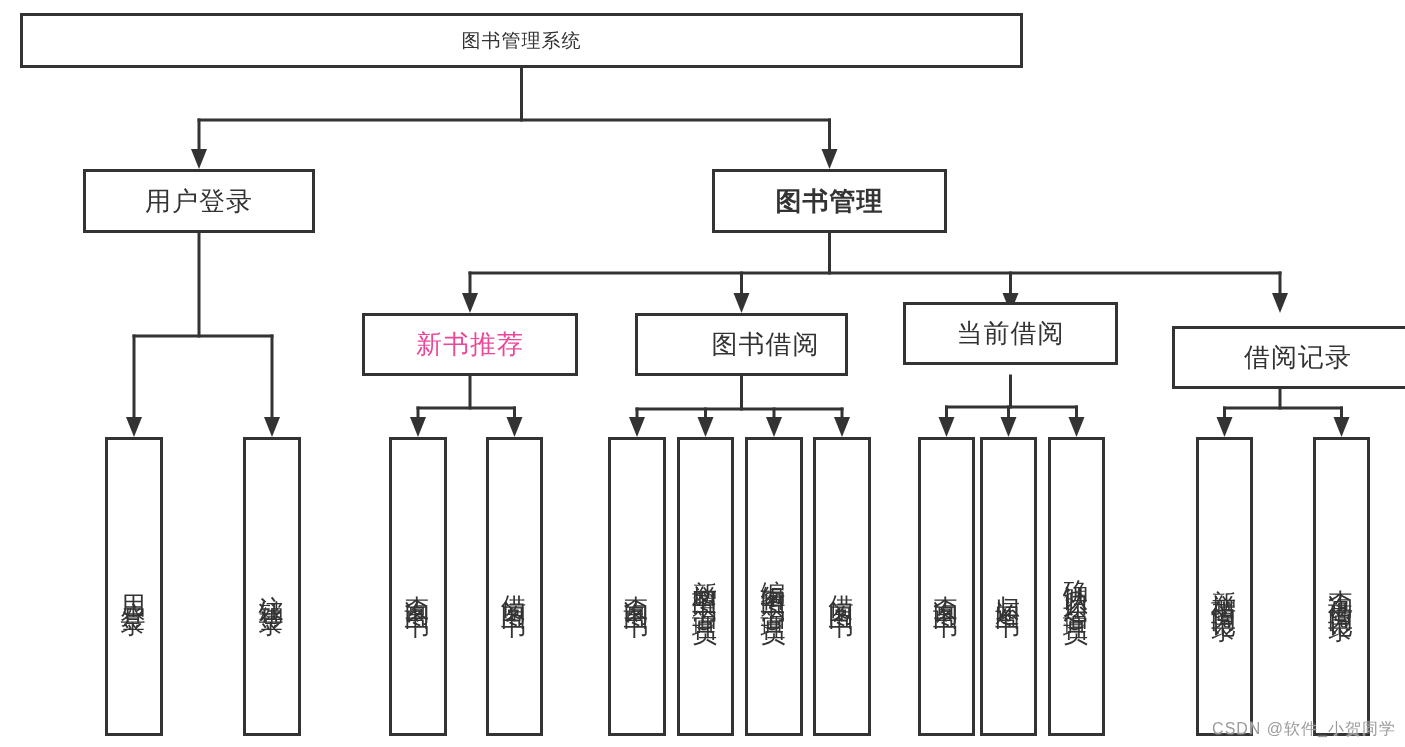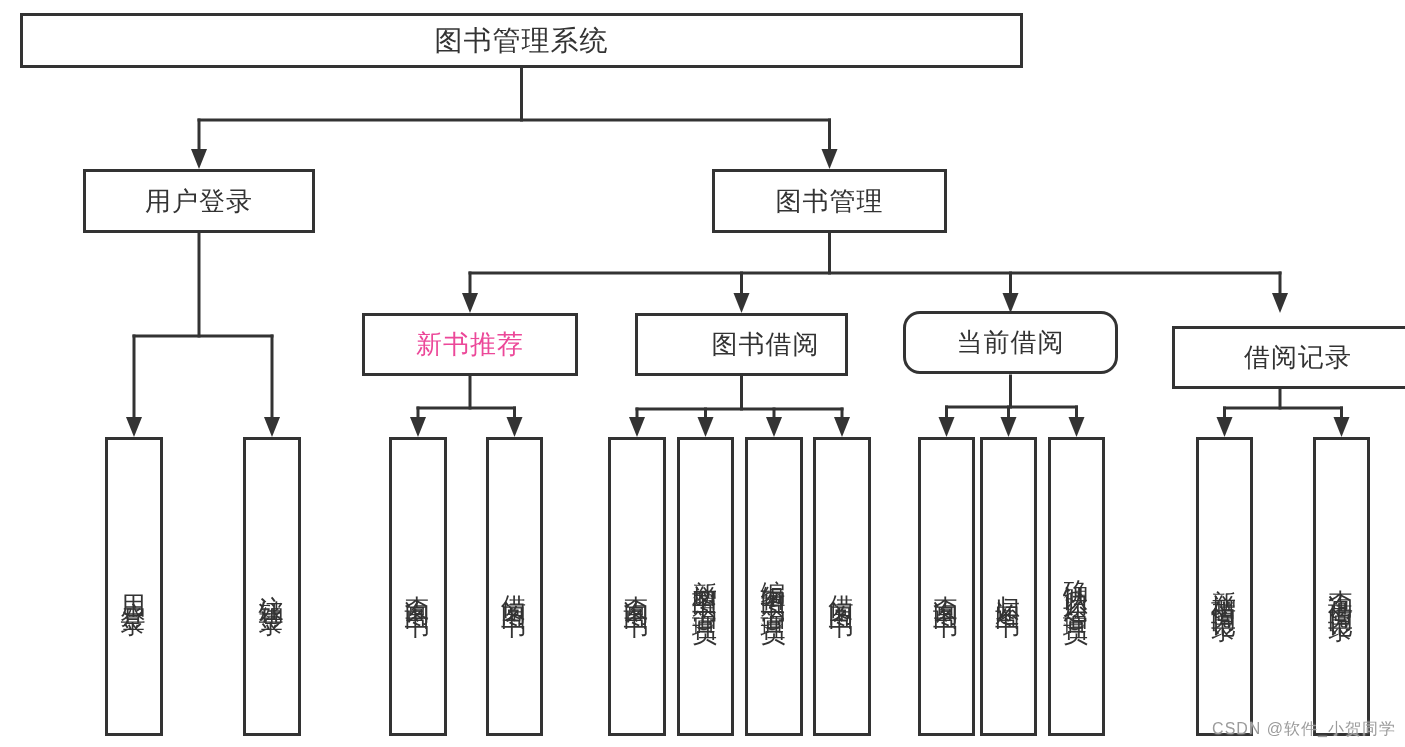--- a/index.html
+++ b/index.html
@@ -29,21 +29,21 @@
     background: #ffffff;
     display: flex;
     align-items: center;
     justify-content: center;
     font-size: 26px;
     color: #333333;
     letter-spacing: 1px;
     white-space: nowrap;
   }
   .node.root {
-    font-size: 28px;
+    font-size: 19px;
   }
   .node.leaf {
     writing-mode: vertical-rl;
     font-size: 25px;
     letter-spacing: 6px;
     white-space: normal;
   }
   .watermark {
     position: absolute;
     right: 9px;
@@ -109,24 +109,24 @@
       <line x1="1280" y1="376" x2="1280" y2="408" stroke="#333333" stroke-width="3" stroke-linecap="square"></line>
       <line x1="1224.5" y1="408" x2="1341.5" y2="408" stroke="#333333" stroke-width="3" stroke-linecap="square"></line>
       <line x1="1224.5" y1="408" x2="1224.5" y2="423" stroke="#333333" stroke-width="3" stroke-linecap="square"></line>
       <polygon points="1216.5,417 1232.5,417 1224.5,437" fill="#333333"></polygon>
       <line x1="1341.5" y1="408" x2="1341.5" y2="423" stroke="#333333" stroke-width="3" stroke-linecap="square"></line>
       <polygon points="1333.5,417 1349.5,417 1341.5,437" fill="#333333"></polygon>
     </svg>
   <div id="nodes-layer">
       <div class="node root" style="left: 20px; top: 13px; width: 1003px; height: 55px; border-color: rgb(51, 51, 51); color: rgb(51, 51, 51); background: rgb(255, 255, 255);">图书管理系统</div>
       <div class="node" style="left: 83px; top: 169px; width: 232px; height: 64px; border-color: rgb(51, 51, 51); color: rgb(51, 51, 51); background: rgb(255, 255, 255);">用户登录</div>
-      <div class="node" style="left: 712px; top: 169px; width: 235px; height: 64px; border-color: rgb(51, 51, 51); color: rgb(51, 51, 51); background: rgb(255, 255, 255);">图书管理</div>
+      <div class="node" style="left: 712px; top: 169px; width: 235px; height: 64px; border-color: rgb(51, 51, 51); color: rgb(51, 51, 51); background: rgb(255, 255, 255); font-weight: bold;">图书管理</div>
       <div class="node" style="left: 362px; top: 313px; width: 216px; height: 63px; border-color: rgb(51, 51, 51); color: #ec4899; background: rgb(255, 255, 255);">新书推荐</div>
       <div class="node" style="left: 635px; top: 313px; width: 213px; height: 63px; border-color: rgb(51, 51, 51); color: rgb(51, 51, 51); background: rgb(255, 255, 255); padding-left: 48px;">图书借阅</div>
-      <div class="node" style="left: 903px; top: 311px; width: 215px; height: 63px; border-color: rgb(51, 51, 51); color: rgb(51, 51, 51); background: rgb(255, 255, 255); border-radius: 17px;">当前借阅</div>
+      <div class="node" style="left: 903px; top: 302px; width: 215px; height: 63px; border-color: rgb(51, 51, 51); color: rgb(51, 51, 51); background: rgb(255, 255, 255);">当前借阅</div>
       <div class="node" style="left: 1172px; top: 326px; width: 252px; height: 63px; border-color: rgb(51, 51, 51); color: rgb(51, 51, 51); background: rgb(255, 255, 255);">借阅记录</div>
       <div class="node leaf" style="left: 105px; top: 437px; width: 58px; height: 299px; border-color: rgb(51, 51, 51); color: rgb(51, 51, 51); background: rgb(255, 255, 255);">用户登录</div>
       <div class="node leaf" style="left: 243px; top: 437px; width: 58px; height: 299px; border-color: rgb(51, 51, 51); color: rgb(51, 51, 51); background: rgb(255, 255, 255);">注销登录</div>
       <div class="node leaf" style="left: 389px; top: 437px; width: 58px; height: 299px; border-color: rgb(51, 51, 51); color: rgb(51, 51, 51); background: rgb(255, 255, 255);">查询图书</div>
       <div class="node leaf" style="left: 486px; top: 437px; width: 57px; height: 299px; border-color: rgb(51, 51, 51); color: rgb(51, 51, 51); background: rgb(255, 255, 255);">借阅图书</div>
       <div class="node leaf" style="left: 608px; top: 437px; width: 58px; height: 299px; border-color: rgb(51, 51, 51); color: rgb(51, 51, 51); background: rgb(255, 255, 255);">查询图书</div>
       <div class="node leaf" style="left: 677px; top: 437px; width: 57px; height: 299px; border-color: rgb(51, 51, 51); color: rgb(51, 51, 51); background: rgb(255, 255, 255);">新增图书（管理员）</div>
       <div class="node leaf" style="left: 745px; top: 437px; width: 58px; height: 299px; border-color: rgb(51, 51, 51); color: rgb(51, 51, 51); background: rgb(255, 255, 255);">编辑图书（管理员）</div>
       <div class="node leaf" style="left: 813px; top: 437px; width: 58px; height: 299px; border-color: rgb(51, 51, 51); color: rgb(51, 51, 51); background: rgb(255, 255, 255);">借阅图书</div>
       <div class="node leaf" style="left: 918px; top: 437px; width: 57px; height: 299px; border-color: rgb(51, 51, 51); color: rgb(51, 51, 51); background: rgb(255, 255, 255);">查询图书</div>

